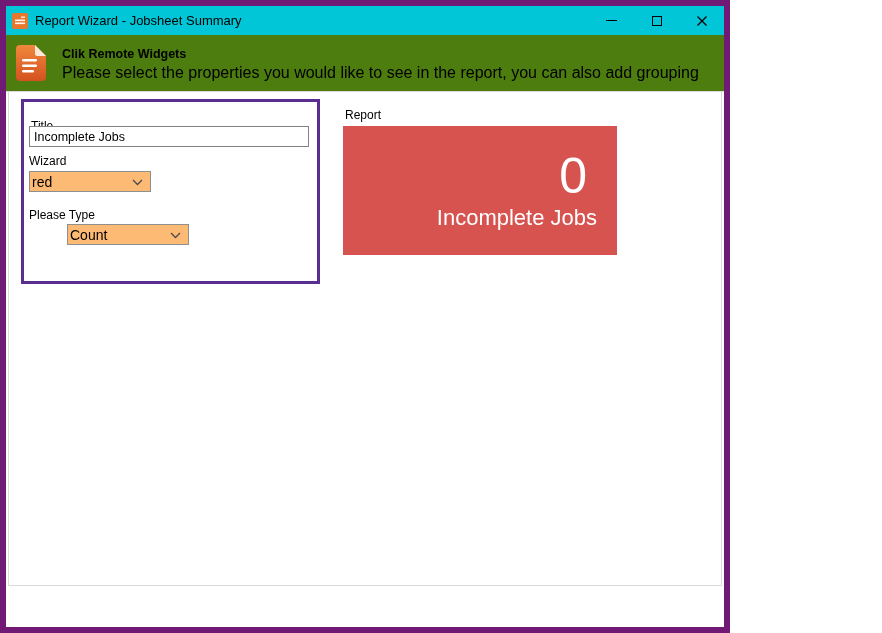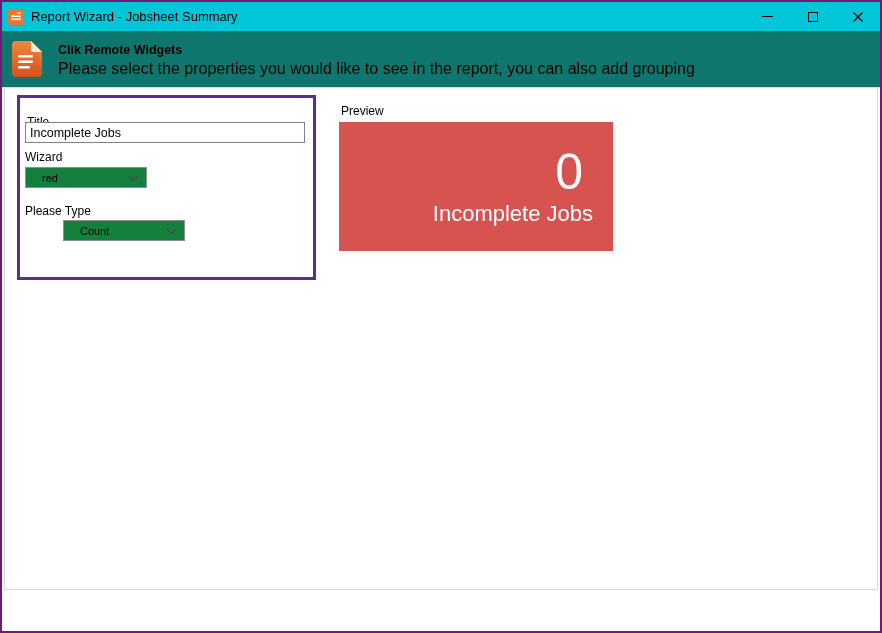--- a/index.html
+++ b/index.html
@@ -1,43 +1,43 @@
 <!DOCTYPE html>
 <html><head>
 <meta charset="utf-8">
 <style>
   * { box-sizing: border-box; margin: 0; padding: 0; }
   html, body { width: 882px; height: 633px; background: #ffffff; }
   body { font-family: "Liberation Sans", sans-serif; color: #000; }
 
   .window {
     position: relative;
-    width: 882px; height: 633px;
-    border: 2px solid #701a75;
+    width: 730px; height: 633px;
+    border: 6px solid #701a75;
     background: #ffffff;
     overflow: hidden;
   }
 
   
   .titlebar {
     position: absolute; top: 0; left: 0; right: 0; height: 29px;
     background: #00c6d7;
     display: flex; align-items: center;
   }
   .app-icon { margin-left: 6px; flex: 0 0 auto; }
   .titlebar-title { font-size: 13px; color: #000; margin-left: 7px; white-space: nowrap; }
   .controls { position: absolute; right: 0; top: 0; height: 29px; display: flex; }
   .ctrl { width: 45px; height: 29px; display: flex; align-items: center; justify-content: center; cursor: default; }
   .glyph-min { width: 11px; height: 0; border-top: 1.4px solid #000; display: block; }
   .glyph-max { width: 10px; height: 10px; border: 1.4px solid #000; display: block; background: transparent; }
 
   
   .header {
     position: absolute; top: 29px; left: 0; right: 0; height: 57px;
-    background: #0f766e; border-bottom: 1px solid #dadade;
+    background: #4d7c0f; border-bottom: 1px solid #dadade;
   }
   .doc-icon { position: absolute; left: 9px; top: 9px; }
   .header-text { position: absolute; left: 56px; top: 11px; }
   .header-title { font-size: 12.5px; font-weight: bold; line-height: 16px; }
   .header-subtitle { font-size: 16px; line-height: 16px; margin-top: 3px; }
 
   
   .main {
     position: absolute; top: 86px; left: 2px; right: 2px; bottom: 41px;
     background: #ffffff;
@@ -57,23 +57,23 @@
   .lbl-valuetype { left: 5px; top: 106px; }
 
   .text-input {
     position: absolute; left: 5px; top: 24px; width: 280px; height: 21px;
     border: 1px solid #828282; background: #ffffff;
     font-family: "Liberation Sans", sans-serif; font-size: 12.5px;
     padding: 0 4px; outline: none; color: #000;
   }
   .select {
     position: absolute; left: 5px; width: 122px; height: 21px;
-    background: #15803d; border: 1px solid #8f8f8f;
+    background: #fdba74; border: 1px solid #8f8f8f;
     display: flex; align-items: center;
-    font-size: 11px; padding-left: 16px; cursor: default;
+    font-size: 14px; padding-left: 2px; cursor: default;
   }
   .sel-colour { top: 69px; }
   .sel-valuetype { top: 122px; margin-left: 38px; }
   .select .chevron { position: absolute; right: 7px; top: 7px; }
 
   
   .preview-label { position: absolute; left: 336px; top: 16px; font-size: 12px; }
   .preview-card {
     position: absolute; left: 334px; top: 34px; width: 274px; height: 129px;
     background: #d75350; color: #ffffff;
@@ -163,21 +163,21 @@
 
       <span class="field-label lbl-valuetype">Please Type</span>
       <div class="select sel-valuetype">
         <span>Count</span>
         <svg class="chevron" width="11" height="7" viewBox="0 0 11 7">
           <polyline points="1,1 5.5,5.5 10,1" fill="none" stroke="#4a4a4a" stroke-width="1.3"></polyline>
         </svg>
       </div>
     </div>
 
-    <span class="preview-label">Preview</span>
+    <span class="preview-label">Report</span>
     <div class="preview-card" style="background-color: rgb(215, 83, 80);">
       <div class="preview-value">0</div>
       <div class="preview-title">Incomplete Jobs</div>
     </div>
 
   </div>
 
 
 </div>
 

